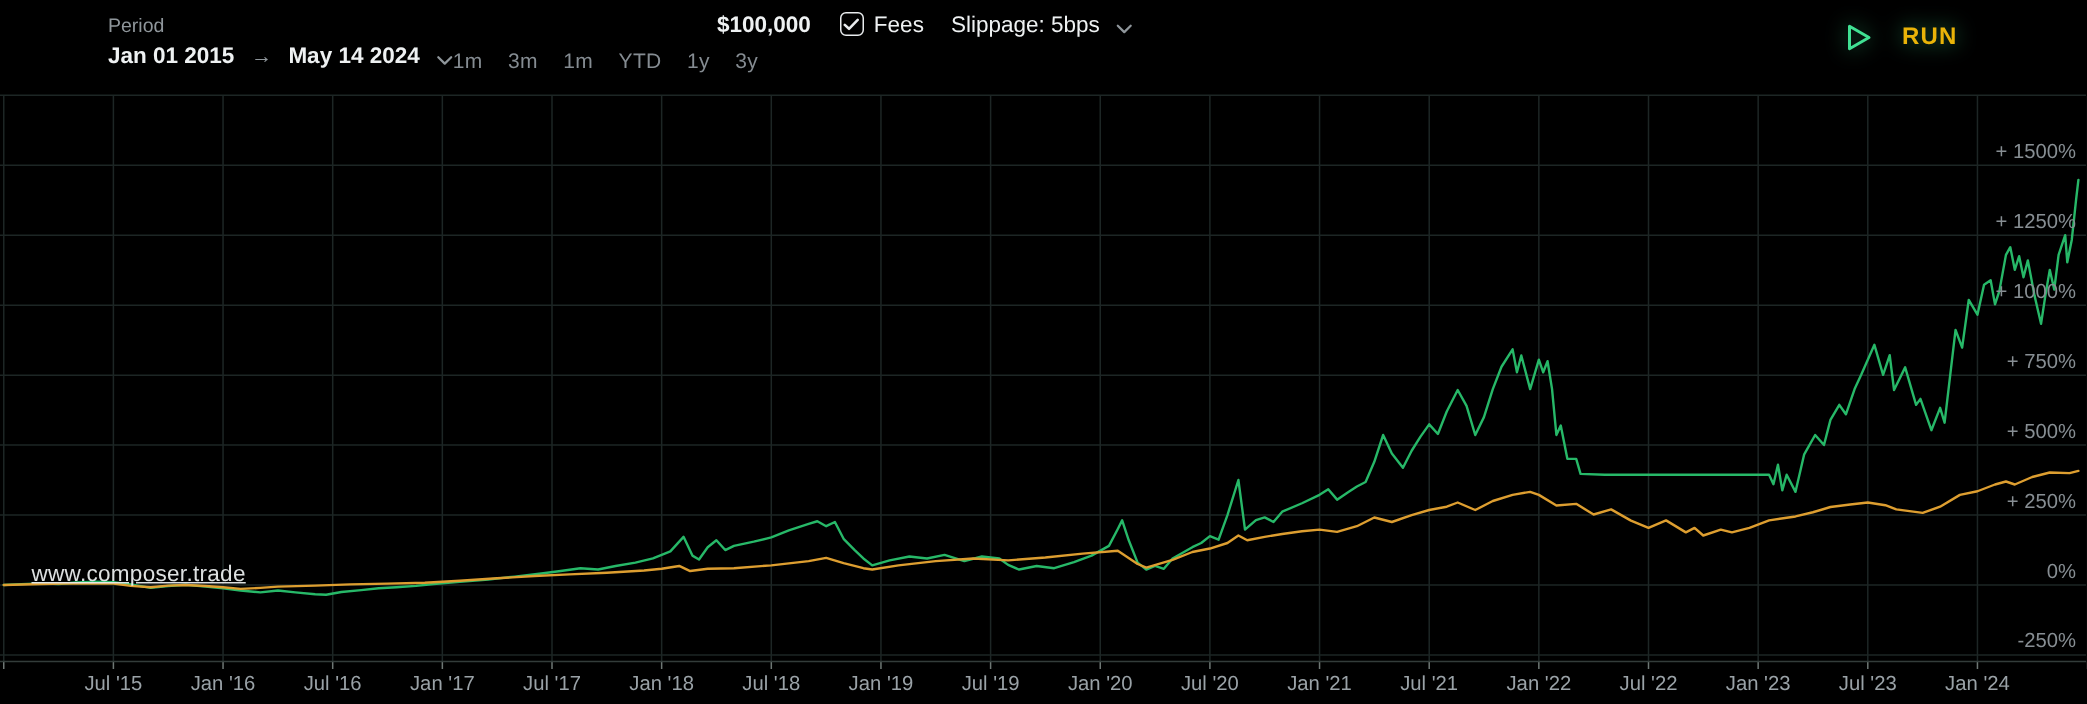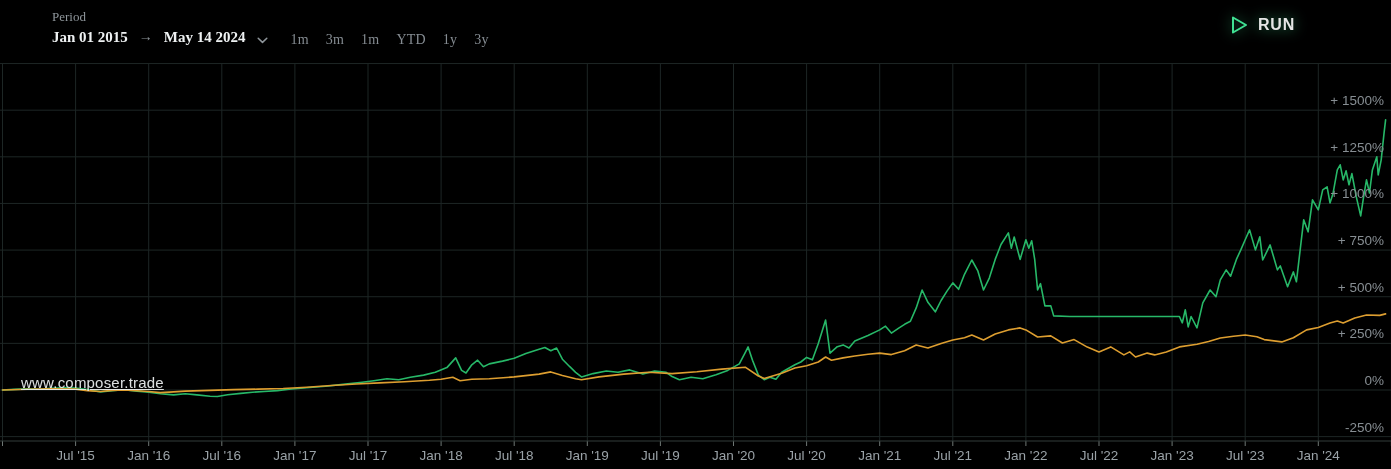--- a/index.html
+++ b/index.html
@@ -6,29 +6,29 @@
     font-family:"Liberation Sans",sans-serif;-webkit-font-smoothing:antialiased;}
   .stage{position:relative;width:1391px;height:469px;background:#000;}
   
   .toolbar{position:absolute;left:0;top:0;width:100%;height:56px;z-index:5;}
   .group{position:absolute;top:8px;}
   .group-label{font-size:13px;color:#8f969b;line-height:16px;margin:1px 0 4px 0;}
   .row{display:flex;height:22px;}
   .date-val{font-size:15px;font-weight:600;color:#eef1f2;cursor:pointer;}
   .arrow{font-size:14px;color:#8f969b;margin:0 11px;}
   .chev{margin-left:11px;display:inline-flex;align-items:center;cursor:pointer;}
-  .ranges{display:flex;align-items:center;margin-left:23px;gap:17px;}
+  .ranges{display:flex;align-items:center;gap:17px;}
   .range-btn{font-size:14px;font-weight:500;color:#858c92;cursor:pointer;letter-spacing:.2px;}
   .amount{font-size:15px;font-weight:600;color:#eef1f2;cursor:pointer;}
   .checkbox{width:16px;height:16px;border:1.6px solid #e9ecee;border-radius:4px;margin-left:19px;
     display:inline-flex;align-items:center;justify-content:center;cursor:pointer;box-sizing:border-box;}
   .cb-lab{font-size:15px;font-weight:500;color:#eef1f2;margin-left:7px;}
   .slip{font-size:15px;font-weight:500;color:#eef1f2;margin-left:18px;cursor:pointer;}
-  .run-btn{position:absolute;left:1230px;top:15px;display:flex;align-items:center;gap:9px;
-    cursor:pointer;color:#e5e5e5;filter:drop-shadow(0 0 7px rgba(64,225,147,.55));}
+  .run-btn{position:absolute;left:1230px;top:15px;display:flex;align-items:center;gap:19px;
+    cursor:pointer;color:#eab308;filter:drop-shadow(0 0 7px rgba(64,225,147,.55));}
   .run-label{font-size:16px;font-weight:700;letter-spacing:.8px;}
   
   .chart-svg{position:absolute;left:0;top:0;z-index:1;}
   .watermark{position:absolute;left:21px;top:374px;z-index:3;font-size:15px;color:#e9eced;
     opacity:.95;letter-spacing:.2px;text-decoration:underline;}
 </style>
 </head>
 <body>
 
 <div class="stage">
@@ -119,21 +119,21 @@
         <text x="1172.1" y="460" text-anchor="middle" fill="#9aa2a7" font-size="13.5">Jan '23</text>
         <text x="1245.1999999999998" y="460" text-anchor="middle" fill="#9aa2a7" font-size="13.5">Jul '23</text>
         <text x="1318.3" y="460" text-anchor="middle" fill="#9aa2a7" font-size="13.5">Jan '24</text>
       </g>
     </svg>
 
   <div class="watermark">www.composer.trade</div>
 
   <div class="toolbar">
 
-    <div class="group" style="left:52px;font-family:Liberation Serif, serif;">
+    <div class="group" style="left:72px;">
       <div class="group-label">Period</div>
       <div class="row">
         <span class="date-val">Jan 01 2015</span>
         <span class="arrow">→</span>
         <span class="date-val">May 14 2024</span>
         <span class="chev">
           <svg width="11" height="7" viewBox="0 0 11 7">
               <polyline points="1.2,1.2 5.5,5.4 9.8,1.2" fill="none" stroke="#8f969b" stroke-width="1.5" stroke-linecap="round" stroke-linejoin="round"></polyline>
             </svg>
         </span>
@@ -142,20 +142,35 @@
           <span class="range-btn">3m</span>
           <span class="range-btn">1m</span>
           <span class="range-btn">YTD</span>
           <span class="range-btn">1y</span>
           <span class="range-btn">3y</span>
         </span>
       </div>
     </div>
 
     <div class="group" style="left:478px;">
+      <div class="row">
+        <span class="amount">$100,000</span>
+        <span class="checkbox">
+          <svg width="11" height="9" viewBox="0 0 11 9">
+            <polyline points="1.2,4.6 4,7.2 9.8,1.2" fill="none" stroke="#e9ecee" stroke-width="1.7" stroke-linecap="round" stroke-linejoin="round"></polyline>
+          </svg>
+        </span>
+        <span class="cb-lab">Fees</span>
+        <span class="slip">Slippage: 5bps</span>
+        <span class="chev">
+          <svg width="11" height="7" viewBox="0 0 11 7">
+              <polyline points="1.2,1.2 5.5,5.4 9.8,1.2" fill="none" stroke="#8f969b" stroke-width="1.5" stroke-linecap="round" stroke-linejoin="round"></polyline>
+            </svg>
+        </span>
+      </div>
     </div>
 
     <div class="run-btn">
       <svg width="19" height="20" viewBox="0 0 19 20">
         <polygon points="3,2.5 16,10 3,17.5" fill="none" stroke="#40e193" stroke-width="2" stroke-linejoin="round"></polygon>
       </svg>
       <span class="run-label">RUN</span>
     </div>
 
   </div>

